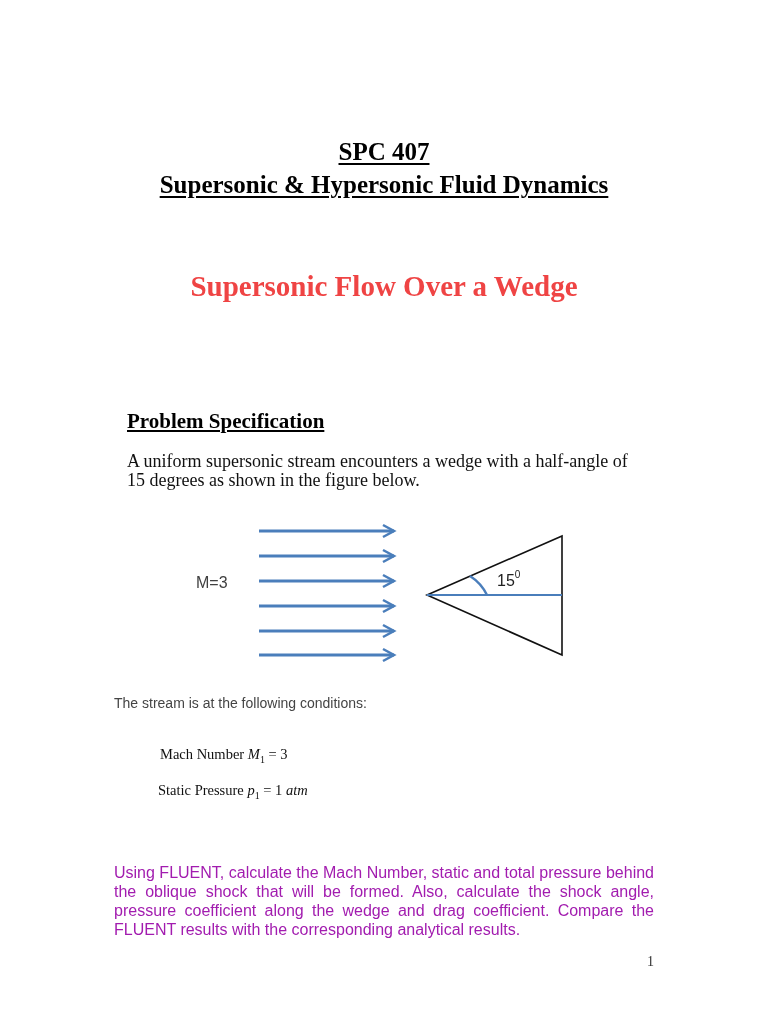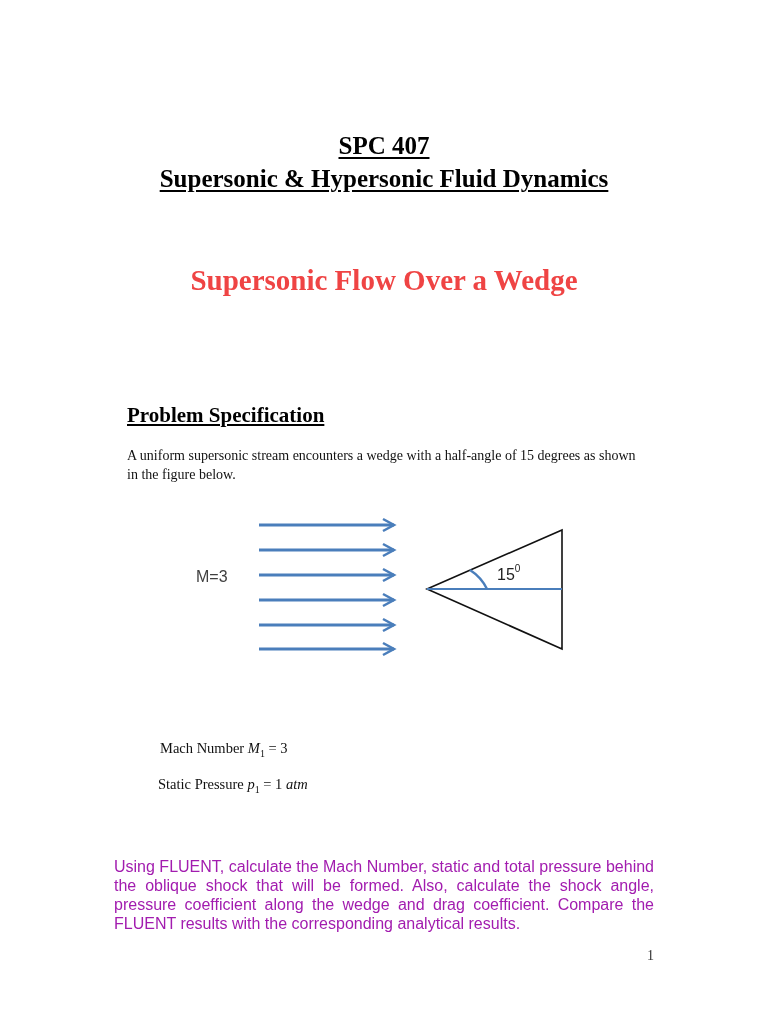--- a/index.html
+++ b/index.html
@@ -1,29 +1,29 @@
 <!DOCTYPE html>
 <html><head>
   <meta charset="utf-8">
   <style>
     html, body { margin: 0; padding: 0; background: #ffffff; }
     body { width: 768px; height: 1024px; position: relative; overflow: hidden; }
-    .page { position: absolute; left: 0; top: 9px; width: 768px; height: 916px; background: #fff; }
+    .page { position: absolute; left: 0; top: 15px; width: 768px; height: 916px; background: #fff; }
     .serif { font-family: "Liberation Serif", "DejaVu Serif", serif; }
     .sans { font-family: "Liberation Sans", "DejaVu Sans", sans-serif; }
 
     .title-block { position: absolute; left: 0; width: 768px; top: 120px; text-align: center; color: #000; font-weight: bold; font-size: 25px; line-height: 33px; }
     .title-block .line { display: block; }
     .title-block .line span { text-decoration: underline; text-decoration-thickness: 2px; text-underline-offset: 3px; }
 
     .main-title { position: absolute; left: 0; width: 768px; top: 255px; text-align: center; font-weight: bold; font-size: 29px; color: #ef4444; }
     .author { position: absolute; left: 0; width: 768px; top: 316px; text-align: center; font-weight: bold; font-size: 12.5px; color: #3d3a0c; }
 
     .section-heading { position: absolute; left: 127px; top: 394px; font-weight: bold; font-size: 21px; color: #000; text-decoration: underline; }
-    .intro { position: absolute; left: 127px; top: 437px; width: 520px; font-size: 14px; line-height: 19px; color: #111; }
+    .intro { position: absolute; left: 127px; top: 437px; width: 520px; font-size: 18px; line-height: 19px; color: #111; }
 
     .figure { position: absolute; left: 0; top: 0; width: 768px; height: 1024px; pointer-events: none; }
     .m-label { position: absolute; left: 196px; top: 559px; font-size: 16px; color: #404040; }
     .angle-label { position: absolute; left: 497px; top: 556px; font-size: 16px; color: #222; }
     .angle-label sup { font-size: 10px; position: relative; top: -2px; }
 
     .conditions-intro { position: absolute; left: 114px; top: 680px; font-size: 14px; color: #444; }
     .cond { position: absolute; font-size: 14.5px; color: #111; white-space: nowrap; }
     .cond .math { font-style: italic; }
     .cond sub { font-size: 10px; font-style: normal; }
@@ -71,20 +71,21 @@
     </g>
     <g>
       <polygon points="427,580 562,521 562,640" fill="none" stroke="#111" stroke-width="1.6"></polygon>
       <line x1="427" y1="580" x2="562" y2="580" stroke="#4a7ebb" stroke-width="2.2"></line>
       <path d="M470,561 A47,47 0 0 1 487,580" fill="none" stroke="#4a7ebb" stroke-width="2.4"></path>
     </g>
   </svg>
   <div class="m-label sans">M=3</div>
   <div class="angle-label sans"><span>15</span><sup>0</sup></div>
 
+  <div class="conditions-intro sans">The stream is at the following conditions:</div>
 
   <div class="cond cond-1 serif">
     <span>Mach Number </span><span class="math">M</span><sub>1</sub><span> = 3</span>
   </div>
   <div class="cond cond-2 serif">
     <span>Static Pressure </span><span class="math">p</span><sub>1</sub><span> = 1 </span><span class="math">atm</span>
   </div>
 
   <div class="task sans">Using FLUENT, calculate the Mach Number, static and total pressure behind the oblique shock that will be formed. Also, calculate the shock angle, pressure coefficient along the wedge and drag coefficient. Compare the FLUENT results with the corresponding analytical results.</div>
 

